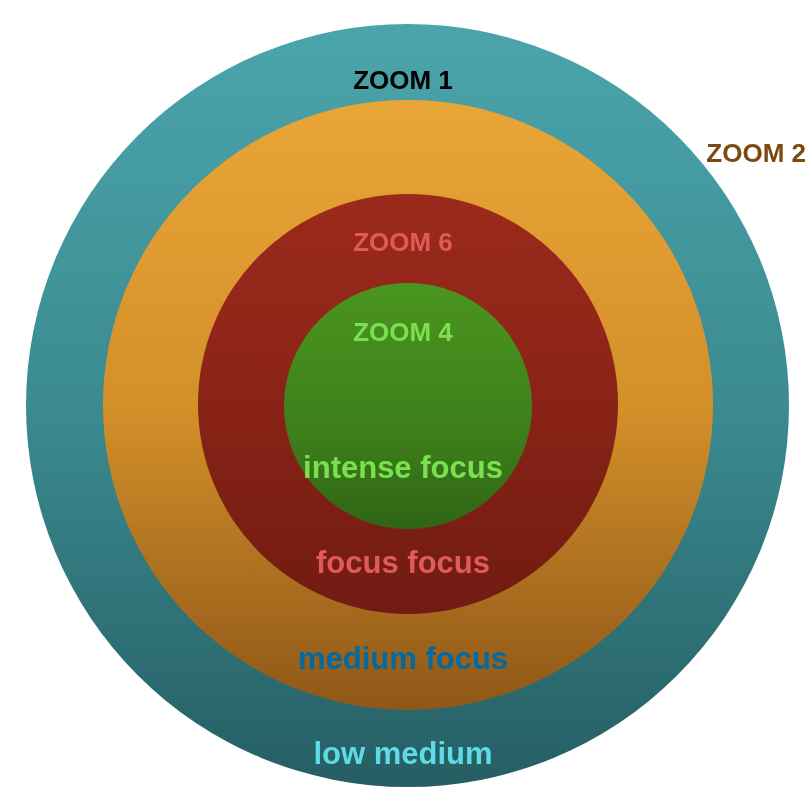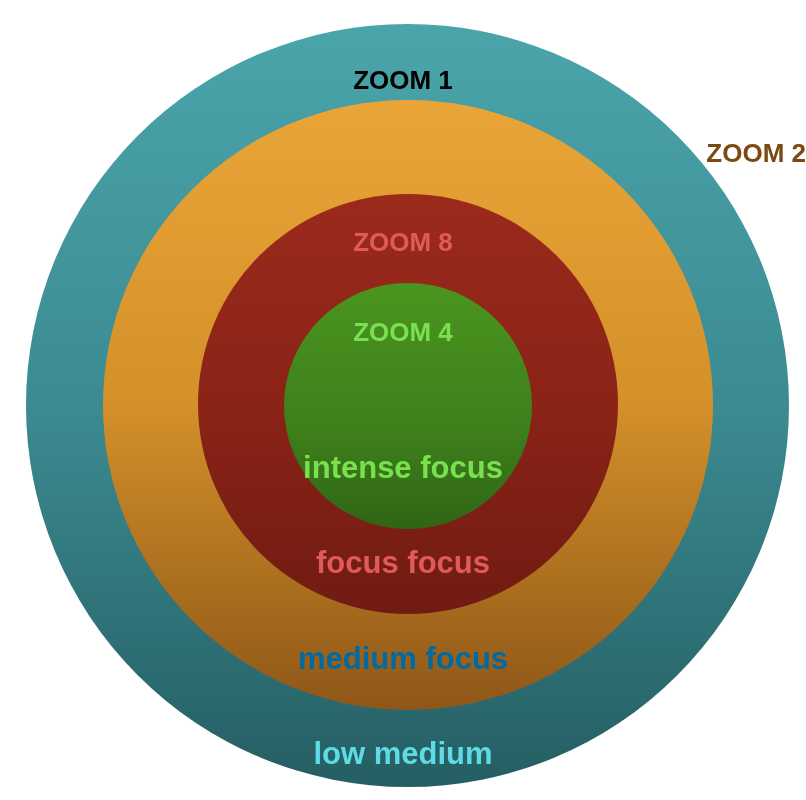--- a/index.html
+++ b/index.html
@@ -22,19 +22,19 @@
 </head>
 <body>
 
 <div id="ring1" class="ring"></div>
 <div id="ring2" class="ring"></div>
 <div id="ring3" class="ring"></div>
 <div id="ring4" class="ring"></div>
 
 <div class="lbl title" style="top:45px;color:#000000;margin-top:20px;">ZOOM 1</div>
 <div class="lbl title" style="top:138px;color:#7a4a10;text-align:right;">ZOOM 2</div>
-<div class="lbl title" style="top:227px;color:#e05a5a;">ZOOM 8</div>
+<div class="lbl title" style="top:227px;color:#e05a5a;">ZOOM 6</div>
 <div class="lbl title" style="top:317px;color:#79e050;">ZOOM 4</div>
 
 <div class="lbl sub" style="top:450px;color:#79e050;">intense focus</div>
 <div class="lbl sub" style="top:545px;color:#e05a5a;">focus focus</div>
 <div class="lbl sub" style="top:641px;color:#0369a1;">medium focus</div>
 <div class="lbl sub" style="top:736px;color:#5fdbe6;">low medium</div>
 
 </body></html>

